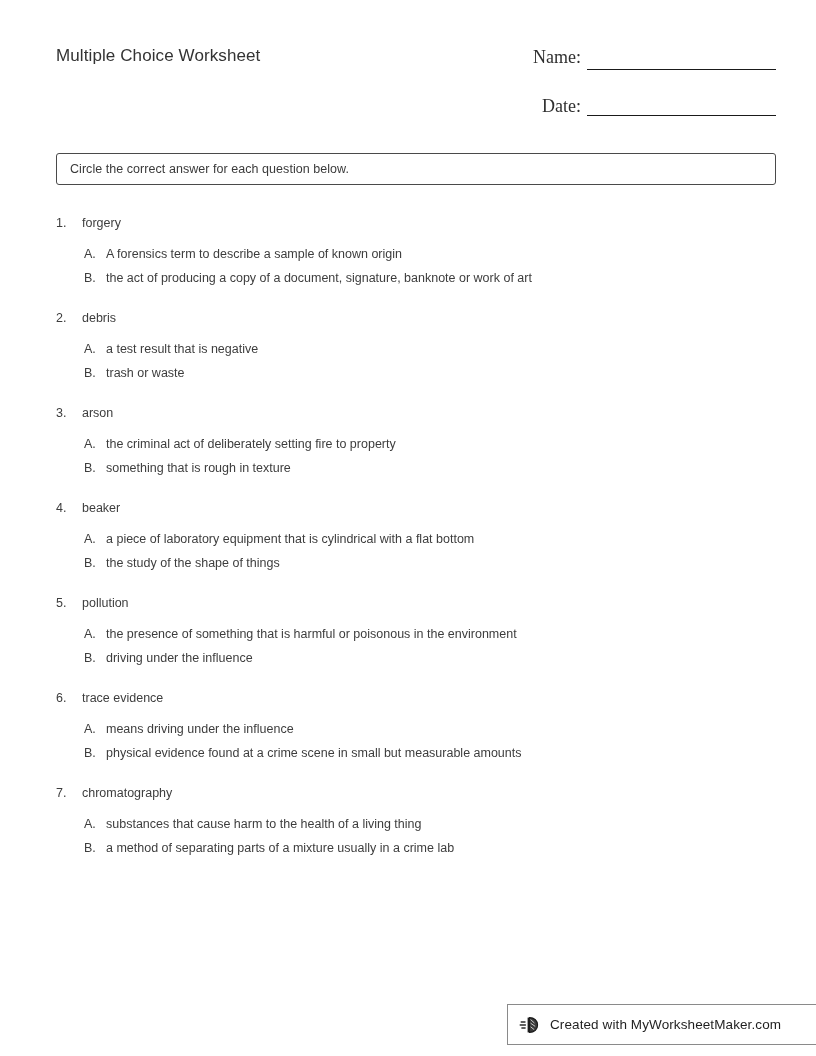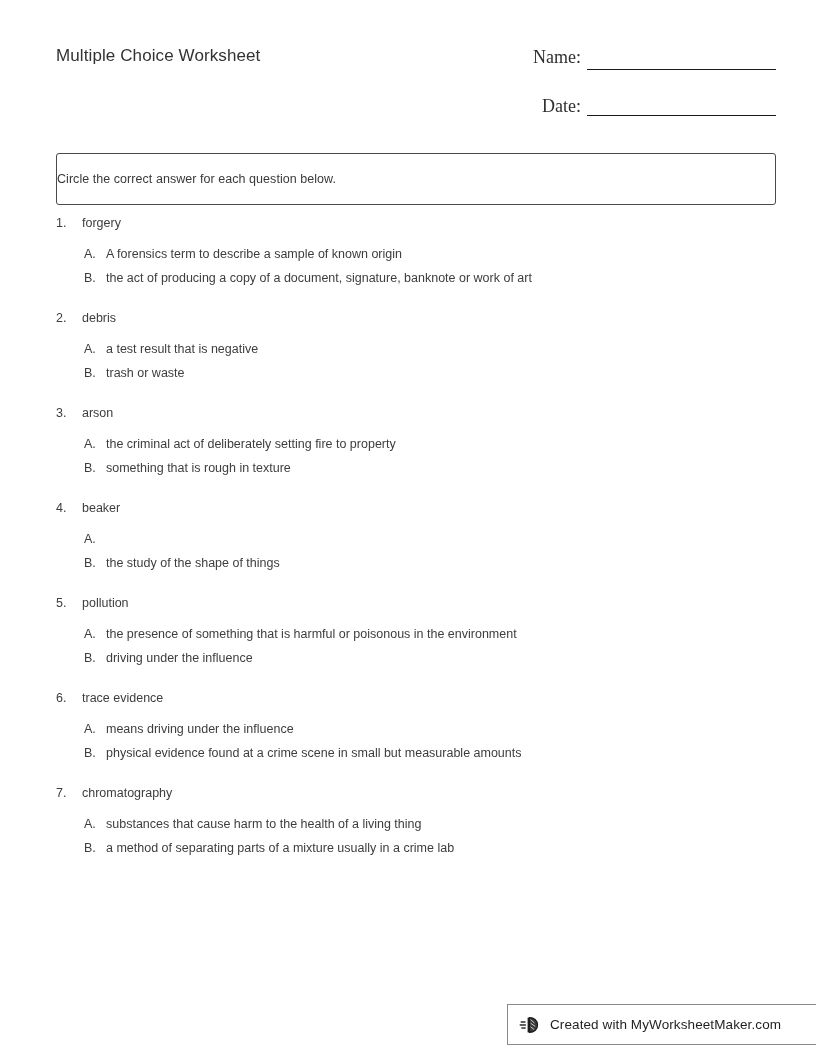--- a/index.html
+++ b/index.html
@@ -76,27 +76,27 @@
     height: 17px;
     margin-left: 6px;
   }
 
   
   .instruction-box {
     position: absolute;
     left: 48px;
     top: 153px;
     width: 720px;
-    height: 52px;
+    height: 32px;
     box-sizing: border-box;
     border: 1.2px solid #4a4a4a;
     border-radius: 3px;
     display: flex;
     align-items: center;
-    padding-left: 0;
+    padding-left: 13px;
   }
   .instruction-text {
     font-size: 12.5px;
     color: #3a3a3a;
     letter-spacing: 0.05px;
   }
 
   
   .questions {
     position: absolute;
@@ -240,20 +240,21 @@
           <span class="opt-text">something that is rough in texture</span>
         </div>
       </div>
       <div class="question-block">
         <div class="question-head">
           <span class="q-number">4.</span>
           <span class="q-term">beaker</span>
         </div>
         <div class="option-row">
           <span class="opt-letter">A.</span>
+          <span class="opt-text">a piece of laboratory equipment that is cylindrical with a flat bottom</span>
         </div>
         <div class="option-row">
           <span class="opt-letter">B.</span>
           <span class="opt-text">the study of the shape of things</span>
         </div>
       </div>
       <div class="question-block">
         <div class="question-head">
           <span class="q-number">5.</span>
           <span class="q-term">pollution</span>

